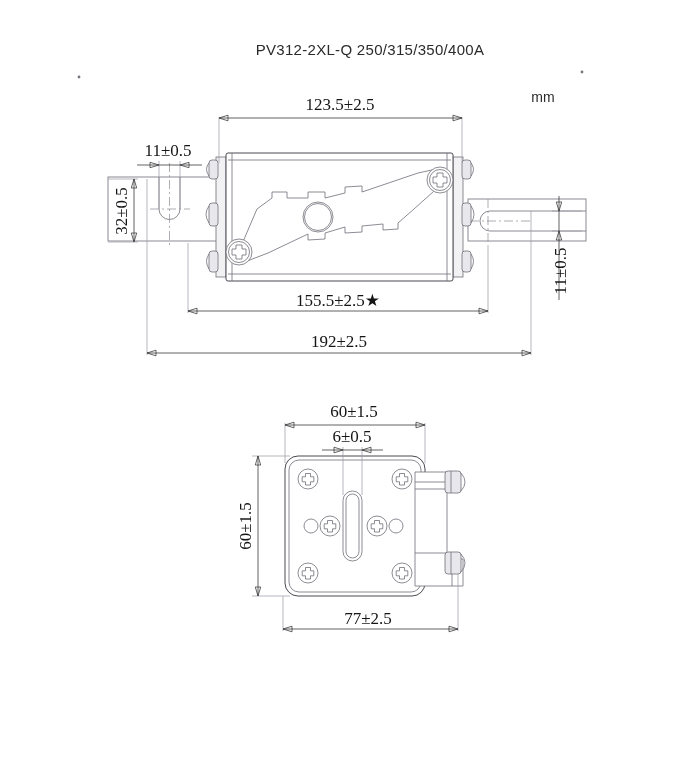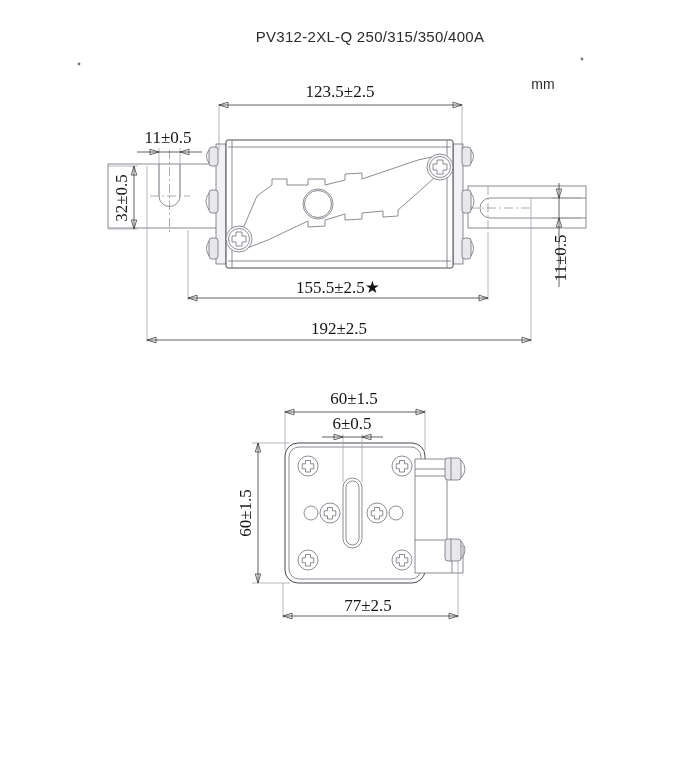--- a/index.html
+++ b/index.html
@@ -11,21 +11,21 @@
   body {
     width: 680px;
     height: 778px;
     font-family: "Liberation Serif", "DejaVu Serif", serif;
     color: #1a1a1a;
     position: relative;
     overflow: hidden;
   }
   #drawing-root {
     position: absolute;
-    left: 0; top: 0;
+    left: 0; top: 13px;
     width: 680px;
     height: 677px;
   }
   svg.drw {
     display: block;
     width: 680px;
     height: 778px;
   }
   .ln      { stroke: #4a4a52; stroke-width: 1; fill: none; }
   .ln-thin { stroke: #6e6e78; stroke-width: 0.8; fill: none; }

